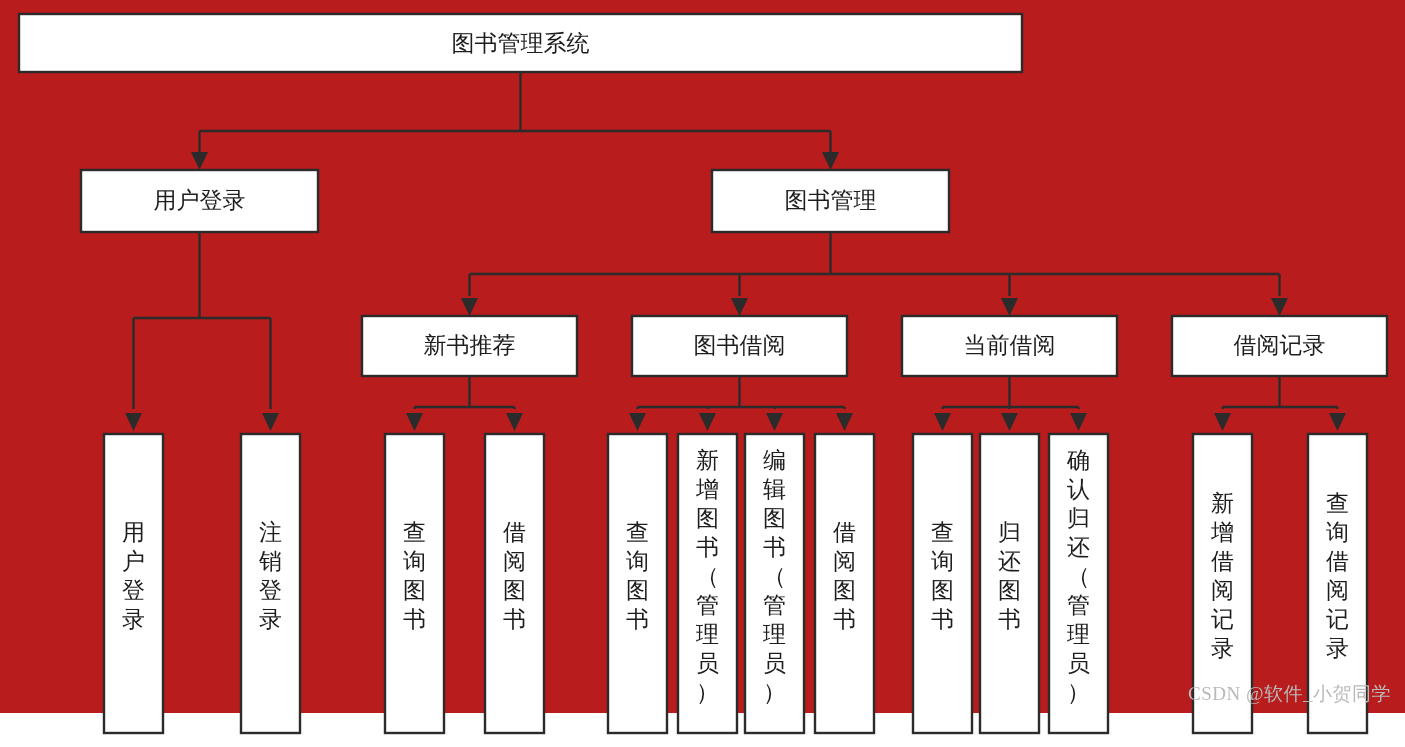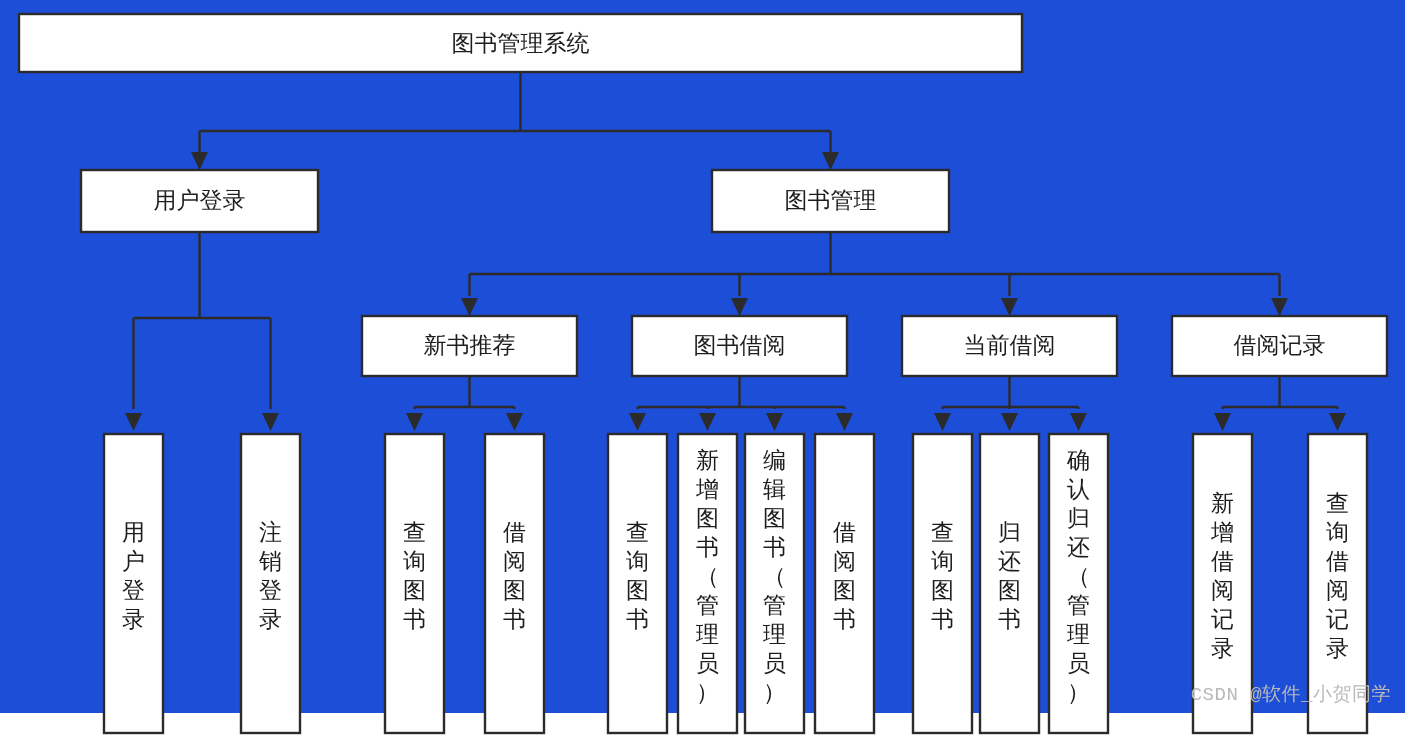--- a/index.html
+++ b/index.html
@@ -12,21 +12,21 @@
     font-family: "DejaVu Sans", "Liberation Sans", sans-serif;
     width: 1405px;
     height: 747px;
     overflow: hidden;
     position: relative;
   }
   #diagram-root {
     position: relative;
     width: 1405px;
     height: 713px;
-    background: #1d4ed8;
+    background: #b91c1c;
   }
   svg.diagram-canvas {
     position: absolute;
     left: 0;
     top: 0;
     width: 1405px;
     height: 747px;
     display: block;
   }
   .node-box {
@@ -54,21 +54,21 @@
   .node-label-v {
     font-family: "DejaVu Sans", "Liberation Sans", sans-serif;
     font-size: 23px;
     fill: #1d1d1d;
     text-anchor: middle;
   }
   .watermark-text {
     position: absolute;
     right: 14px;
     bottom: 6px;
-    font-family: Liberation Mono, monospace;
+    font-family: Liberation Serif, serif;
     font-size: 19px;
     color: #b9b9b9;
     letter-spacing: 0.5px;
     white-space: nowrap;
     user-select: none;
   }
 </style>
 </head>
 <body>
 

